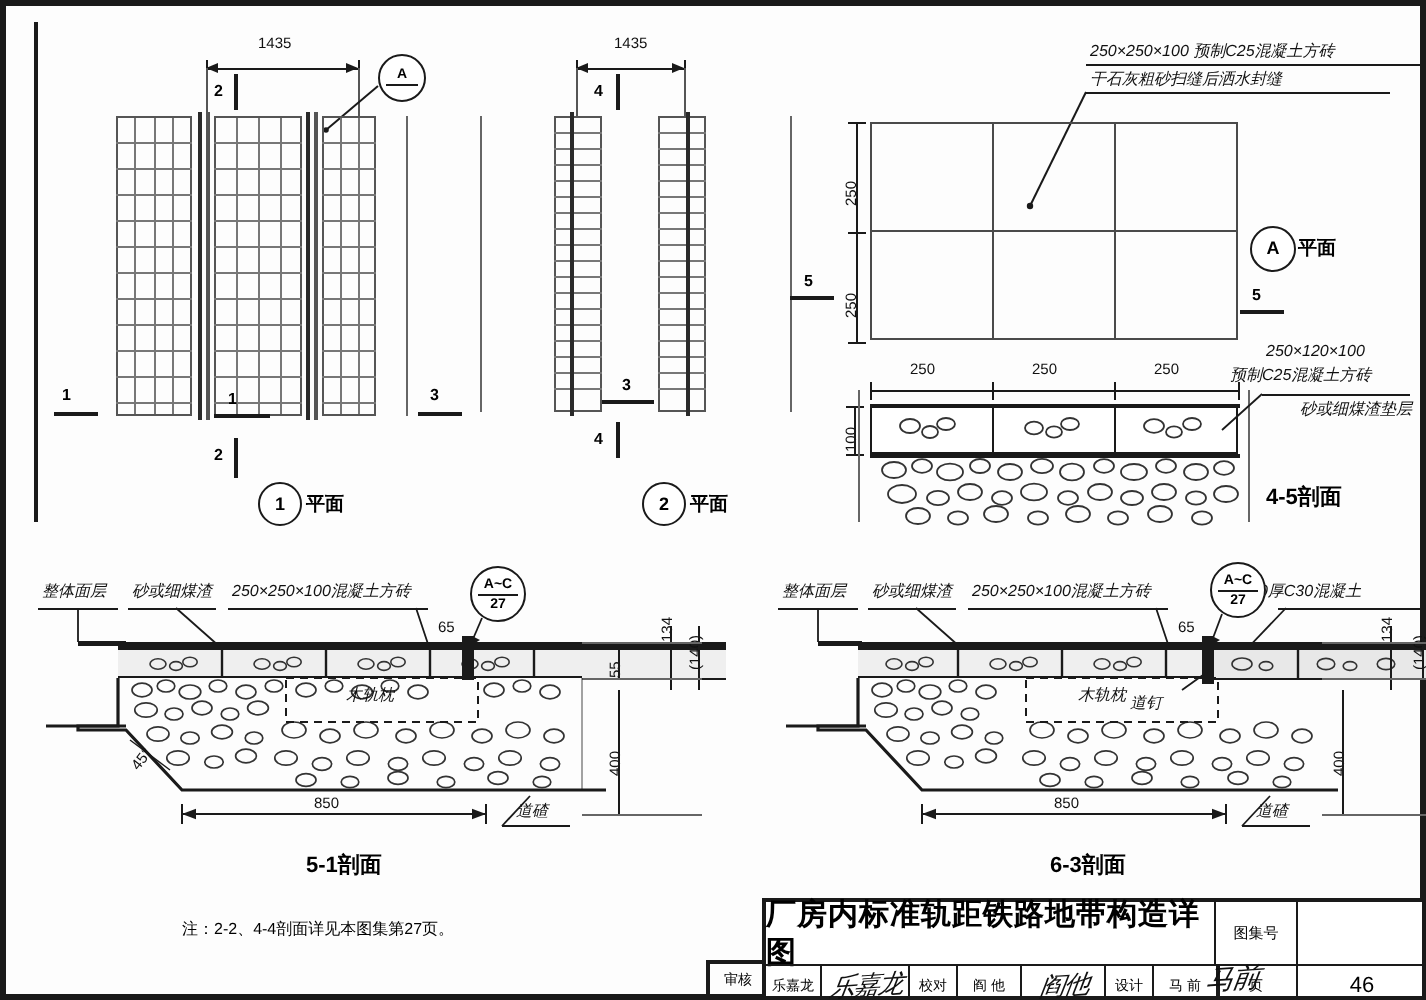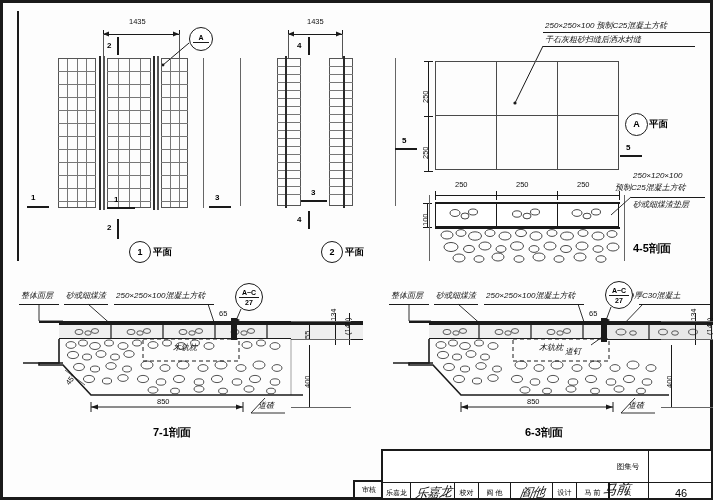--- a/index.html
+++ b/index.html
@@ -365,21 +365,21 @@
       <div class="ln v" style="left:-8px;top:4px;height:24px;"></div>
       <div class="ln h" style="left:-12px;top:4px;width:9px;"></div>
       <div class="ln h" style="left:-12px;top:28px;width:9px;"></div>
 
       <div class="ln v" style="left:189px;top:-4px;height:66px;background:#666;"></div>
       <div class="ln v" style="left:-6px;top:-4px;height:66px;background:#666;"></div>
     </div>
 
     <div class="txt cn" style="left:218px;top:168px;">250×120×100</div>
     <div class="txt cn" style="left:200px;top:180px;">预制C25混凝土方砖</div>
-    <div class="txt cn" style="left:218px;top:197px;">砂或细煤渣垫层</div>
+    <div class="txt cn" style="left:235px;top:197px;">砂或细煤渣垫层</div>
     <div class="ln h" style="left:216px;top:194px;width:74px;"></div>
     <svg width="301" height="262" style="left:0;top:0;">
       <line x1="216" y1="194" x2="196" y2="212" stroke="#1a1a1a" stroke-width="0.9"></line>
     </svg>
 
     <div class="sectitle" style="left:218px;top:238px;">4-5剖面</div>
   </div>
 
   <div class="abs" style="left:0;top:270px;width:366px;height:175px;">
 
@@ -527,21 +527,21 @@
       <path d="M240,134 l-7,-2.6 l0,5.2 z" fill="#1a1a1a"></path>
 
       <line x1="248" y1="140" x2="262" y2="125" stroke="#1a1a1a" stroke-width="0.9"></line>
       <line x1="248" y1="140" x2="282" y2="140" stroke="#1a1a1a" stroke-width="0.9"></line>
     </svg>
     <div class="txt cn" style="left:170px;top:70px;">木轨枕</div>
     <div class="dim" style="left:62px;top:102px;transform:rotate(-52deg);">45°</div>
     <div class="dim" style="left:154px;top:124px;">850</div>
     <div class="txt cn" style="left:255px;top:128px;">道碴</div>
 
-    <div class="sectitle" style="left:150px;top:152px;">7-1剖面</div>
+    <div class="sectitle" style="left:150px;top:152px;">5-1剖面</div>
   </div>
 
   <div class="abs" style="left:366px;top:270px;width:347px;height:175px;">
 
     <div class="txt cn" style="left:22px;top:18px;">整体面层</div>
     <div class="ln h" style="left:20px;top:31px;width:40px;"></div>
     <div class="txt cn" style="left:67px;top:18px;">砂或细煤渣</div>
     <div class="ln h" style="left:65px;top:31px;width:44px;"></div>
     <div class="txt cn" style="left:117px;top:18px;">250×250×100混凝土方砖</div>
     <div class="ln h" style="left:115px;top:31px;width:100px;"></div>
@@ -677,23 +677,27 @@
       <line x1="222" y1="72" x2="236" y2="62" stroke="#1a1a1a" stroke-width="0.9"></line>
     </svg>
     <div class="txt cn" style="left:170px;top:70px;">木轨枕</div>
     <div class="txt cn" style="left:196px;top:74px;">道钉</div>
     <div class="dim" style="left:158px;top:124px;">850</div>
     <div class="txt cn" style="left:259px;top:128px;">道碴</div>
 
     <div class="sectitle" style="left:156px;top:152px;">6-3剖面</div>
   </div>
 
+  <div class="note" style="left:88px;top:456px;">注：2-2、4-4剖面详见本图集第27页。</div>
 
   <div class="titleblock" style="left:378px;top:446px;width:332px;height:51px;">
 
+    <div class="tb-cell tb-border-r" style="left:0;top:0;width:225px;height:31px;font-size:15px;font-weight:bold;letter-spacing:0.5px;">
+      <span>厂房内标准轨距铁路地带构造详图</span>
+    </div>
 
     <div class="tb-cell tb-border-r" style="left:225px;top:0;width:41px;height:31px;font-size:7.5px;">
       <span>图集号</span>
     </div>
 
 
     <div class="tb-cell tb-border-t tb-border-r" style="left:0;top:31px;width:0;height:0;"></div>
 
     <div class="tb-cell tb-border-t tb-border-r" style="left:0;top:31px;width:28px;height:20px;font-size:7px;">
       <span>乐嘉龙</span>

